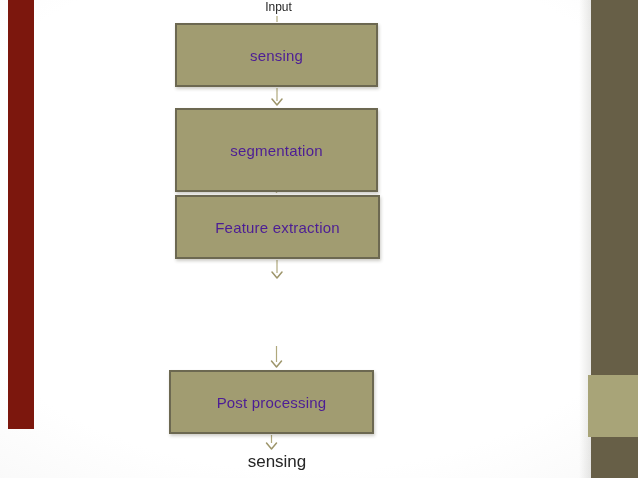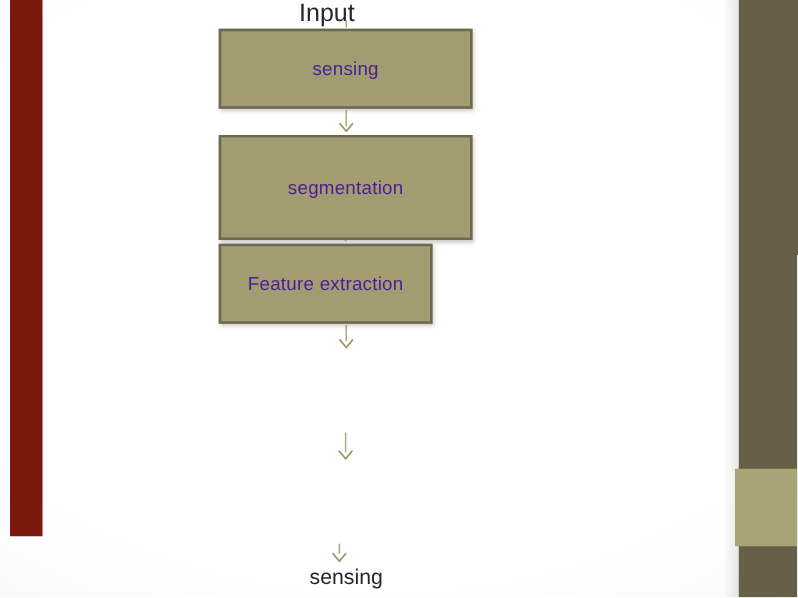--- a/index.html
+++ b/index.html
@@ -56,33 +56,33 @@
     box-shadow: 1px 2px 3px rgba(60,55,35,0.25);
     display: flex;
     align-items: center;
     justify-content: center;
     color: #4c1d95;
     font-size: 15px;
     letter-spacing: 0.2px;
   }
   .box-sensing        { left: 175px; top: 23px;  width: 203px; height: 64px; }
   .box-segmentation   { left: 175px; top: 108px; width: 203px; height: 84px; }
-  .box-feature        { left: 175px; top: 195px; width: 171px; height: 64px; }
+  .box-feature        { left: 175px; top: 195px; width: 205px; height: 64px; }
   .box-classification { left: 169px; top: 281px; width: 204px; height: 64px; }
   .box-postprocessing { left: 169px; top: 370px; width: 205px; height: 64px; }
   .io-label {
     position: absolute;
     color: #262626;
     text-align: center;
   }
   .io-input {
-    left: 160px;
+    left: 177px;
     top: 0px;
     width: 203px;
-    font-size: 20px;
+    font-size: 12px;
   }
   .io-decision {
     left: 171px;
     top: 452px;
     width: 212px;
     font-size: 17px;
   }
   .arrow-layer {
     position: absolute;
     left: 0;
@@ -142,16 +142,17 @@
     </g>
   </svg>
 
   <div class="flow-box box-sensing">sensing</div>
 
   <div class="flow-box box-segmentation">segmentation</div>
 
   <div class="flow-box box-feature">Feature extraction</div>
 
 
+  <div class="flow-box box-postprocessing">Post processing</div>
 
   <div class="io-label io-decision">sensing</div>
 
 </div>
 
 </body></html>

